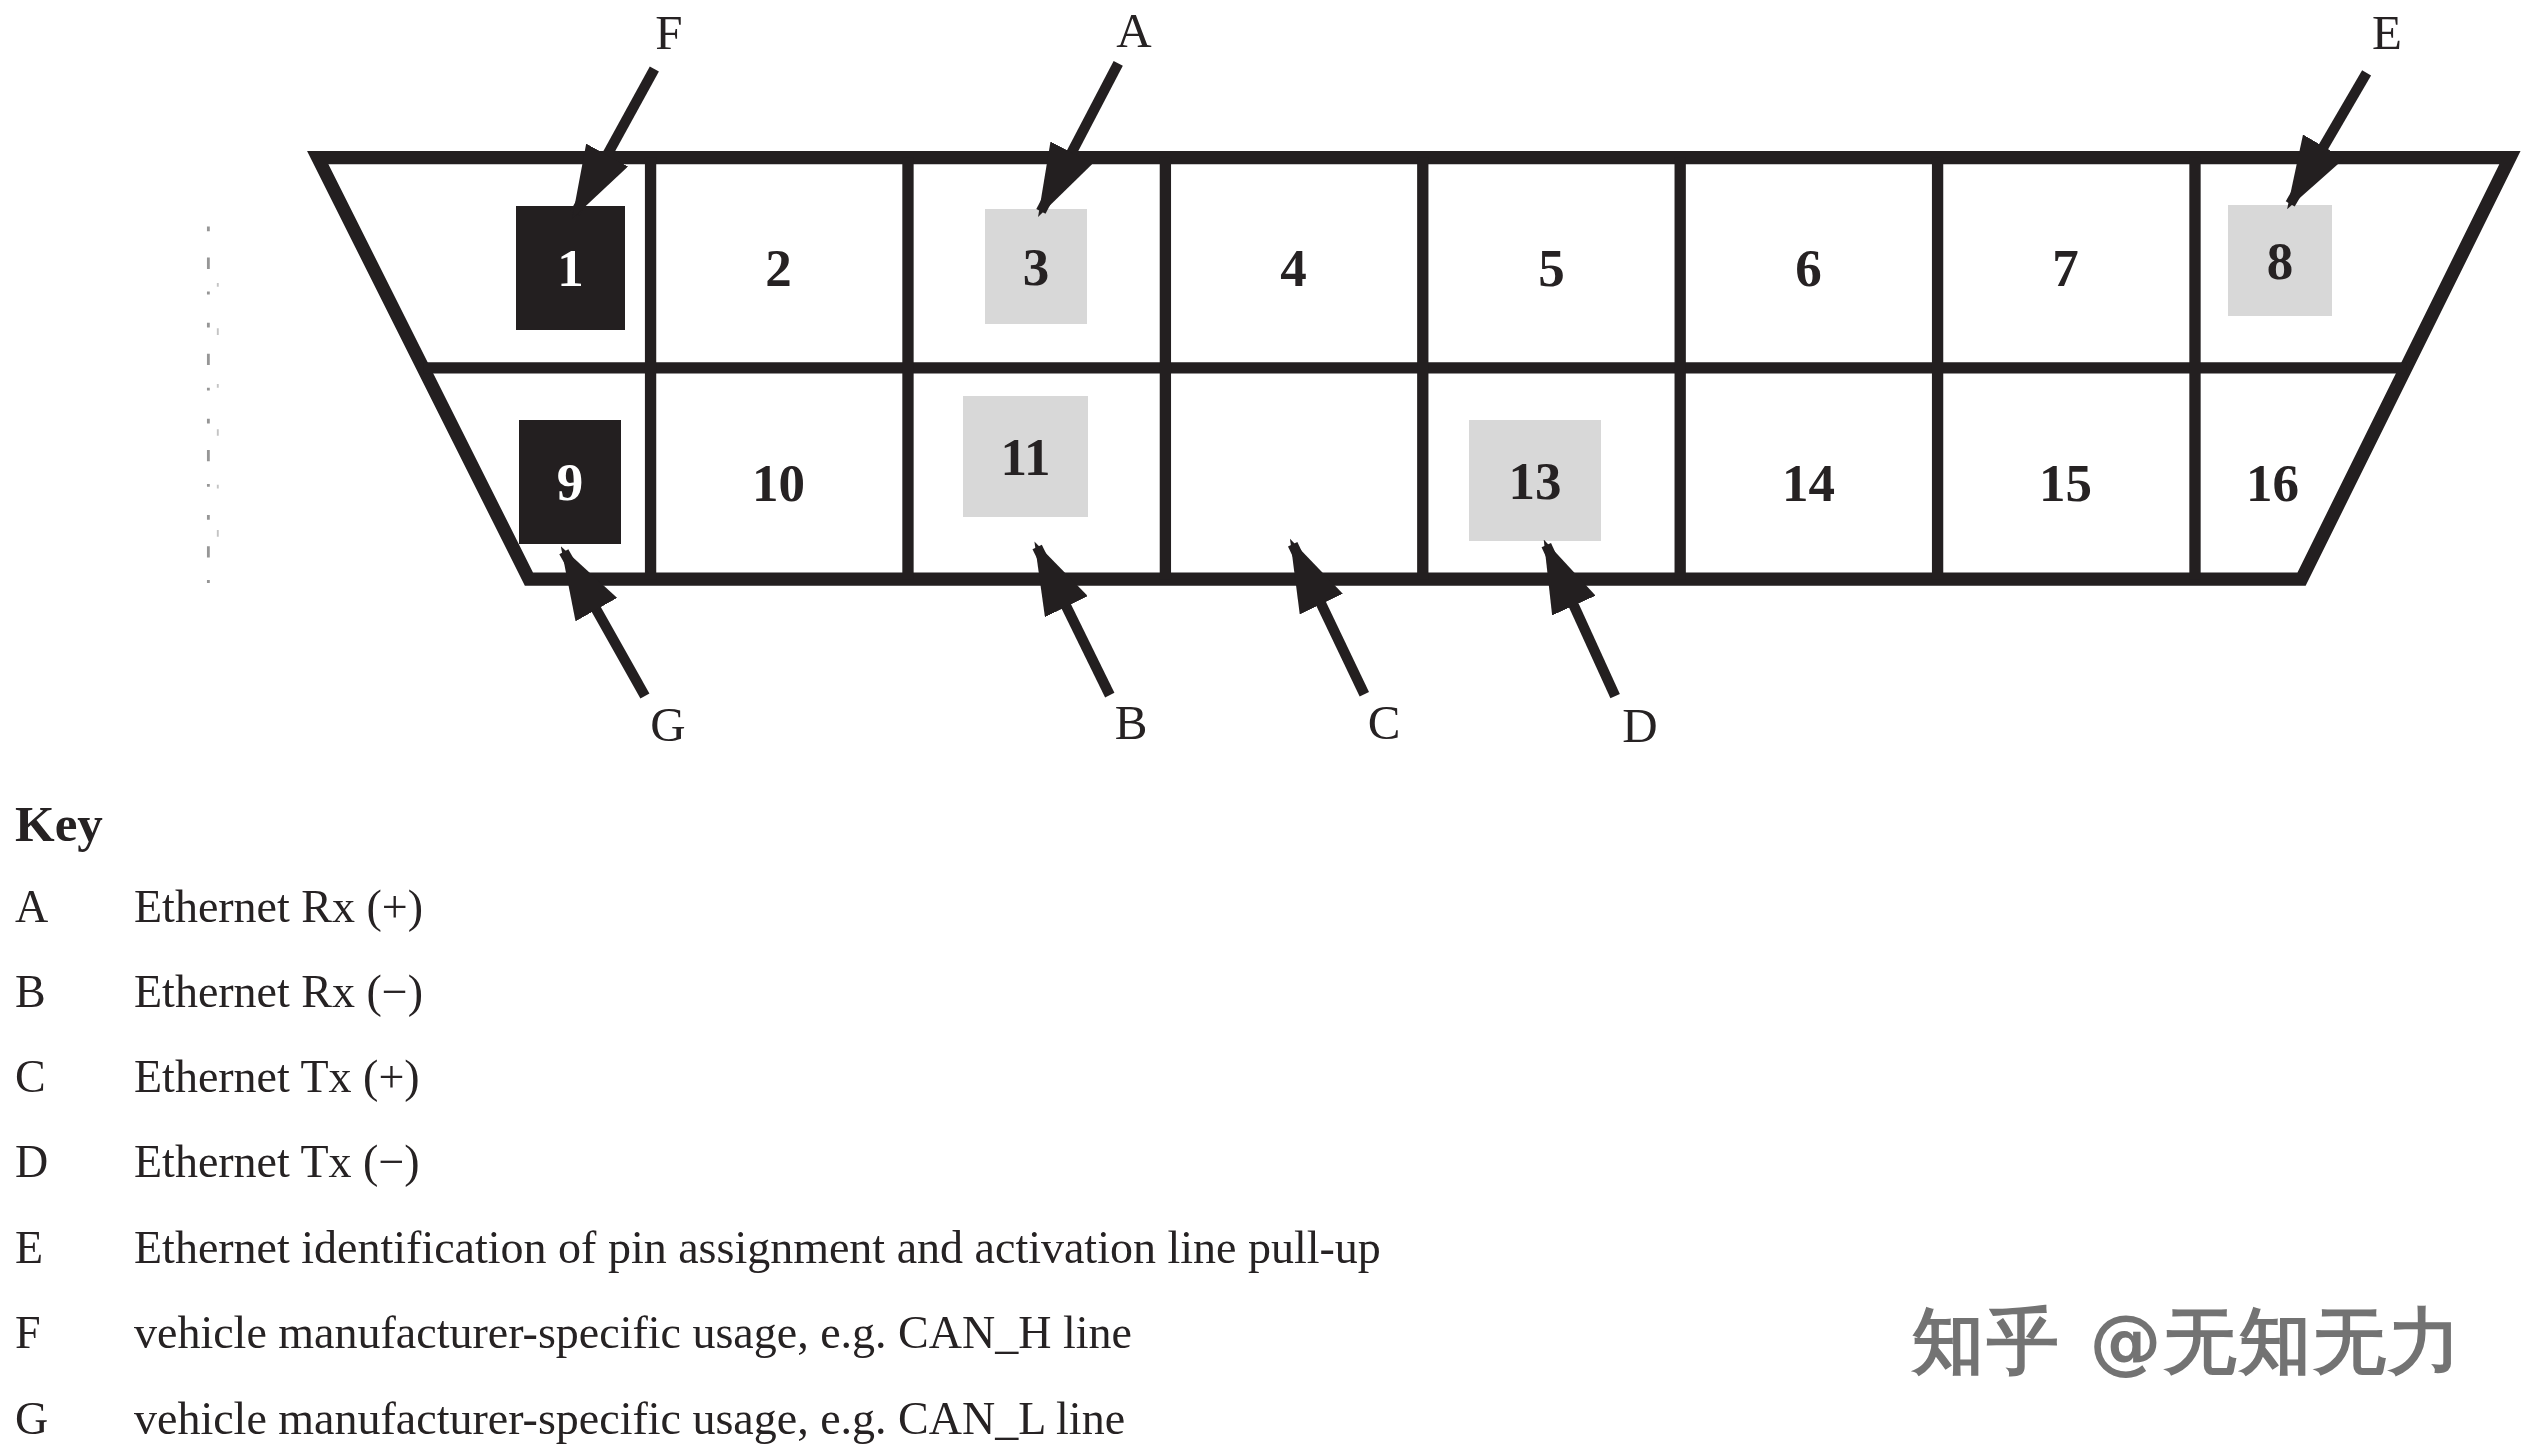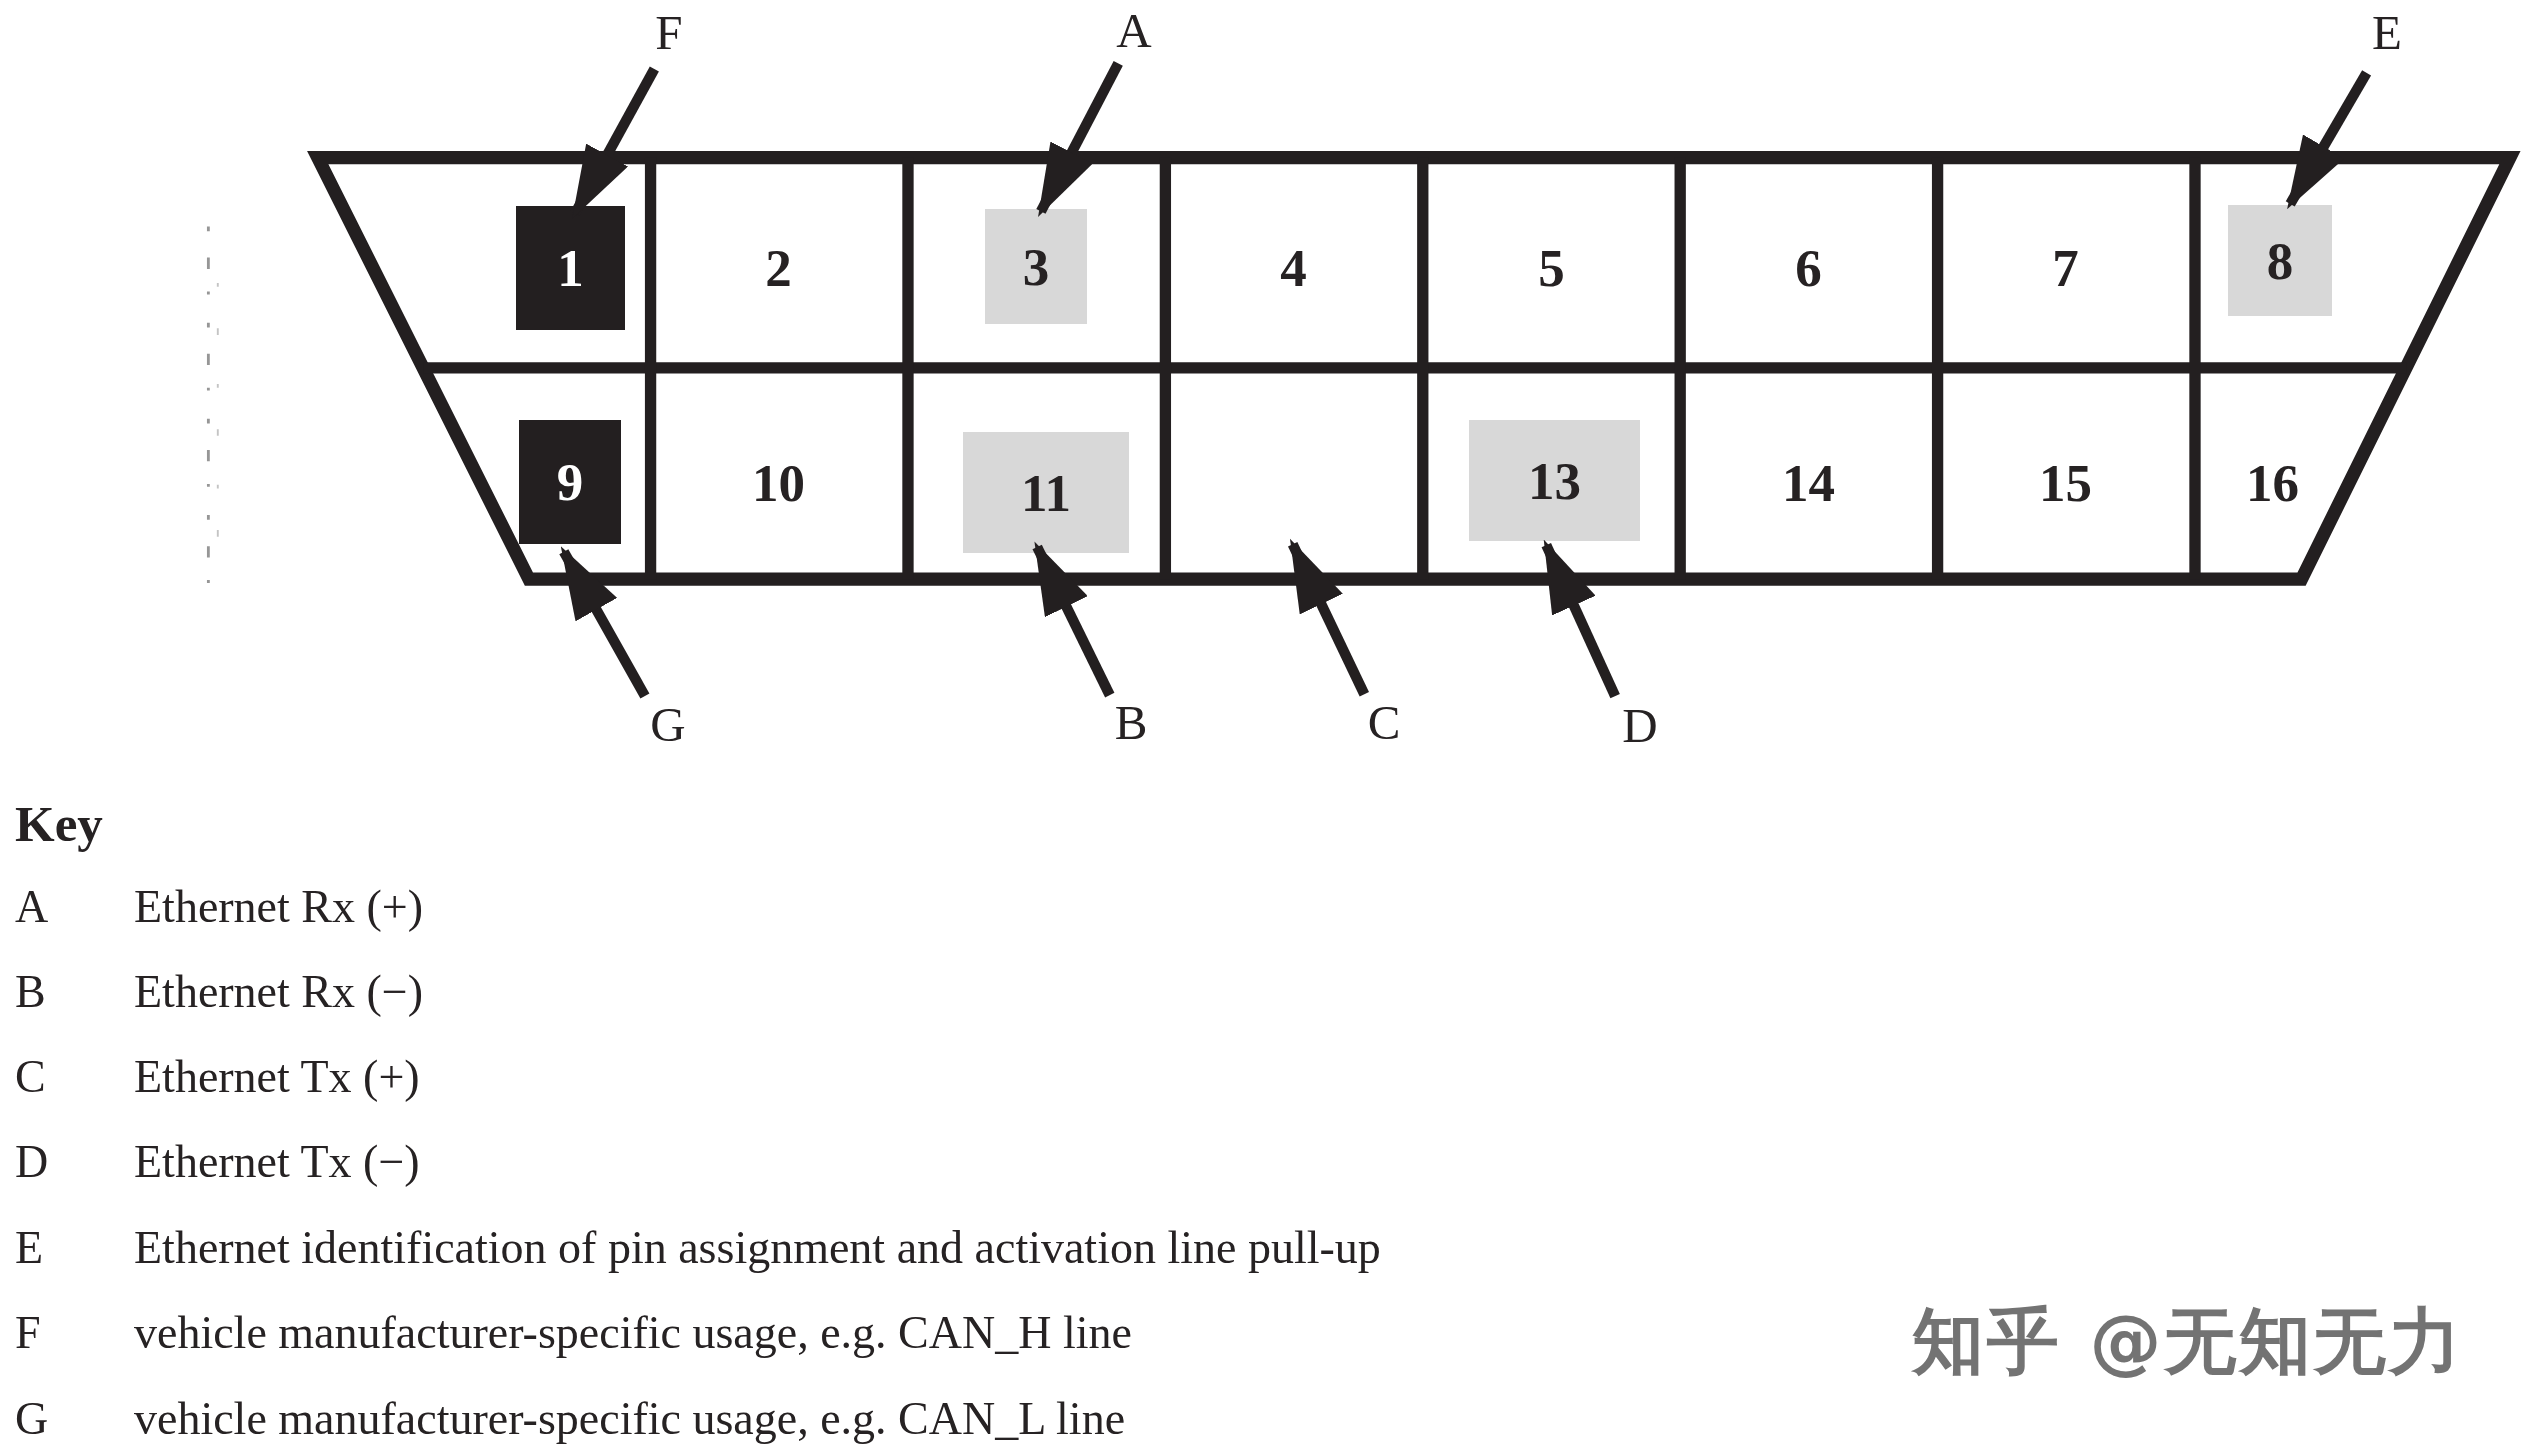--- a/index.html
+++ b/index.html
@@ -31,22 +31,22 @@
     <div class="pin black" style="left:516px;top:206px;width:109px;height:124px;">1</div>
     <div class="pin" style="left:703px;top:211px;width:151px;height:113px;">2</div>
     <div class="pin gray" style="left:985px;top:209px;width:102px;height:115px;">3</div>
     <div class="pin" style="left:1218px;top:211px;width:151px;height:113px;">4</div>
     <div class="pin" style="left:1476px;top:211px;width:151px;height:113px;">5</div>
     <div class="pin" style="left:1733px;top:211px;width:151px;height:113px;">6</div>
     <div class="pin" style="left:1990px;top:211px;width:151px;height:113px;">7</div>
     <div class="pin gray" style="left:2228px;top:205px;width:104px;height:111px;">8</div>
     <div class="pin black" style="left:519px;top:420px;width:102px;height:124px;">9</div>
     <div class="pin" style="left:703px;top:426px;width:151px;height:113px;">10</div>
-    <div class="pin gray" style="left:963px;top:432px;width:166px;height:121px;">11</div>
-    <div class="pin gray" style="left:1469px;top:420px;width:171px;height:121px;">13</div>
+    <div class="pin gray" style="left:963px;top:396px;width:125px;height:121px;">11</div>
+    <div class="pin gray" style="left:1469px;top:420px;width:132px;height:121px;">13</div>
     <div class="pin" style="left:1733px;top:426px;width:151px;height:113px;">14</div>
     <div class="pin" style="left:1990px;top:426px;width:151px;height:113px;">15</div>
     <div class="pin" style="left:2197px;top:426px;width:151px;height:113px;">16</div>
 
     <span class="callout" style="left:669px;top:32px;">F</span>
     <span class="callout" style="left:1134px;top:30px;">A</span>
     <span class="callout" style="left:2387px;top:32px;">E</span>
     <span class="callout" style="left:668px;top:724px;">G</span>
     <span class="callout" style="left:1131px;top:722px;">B</span>
     <span class="callout" style="left:1384px;top:722px;">C</span>

